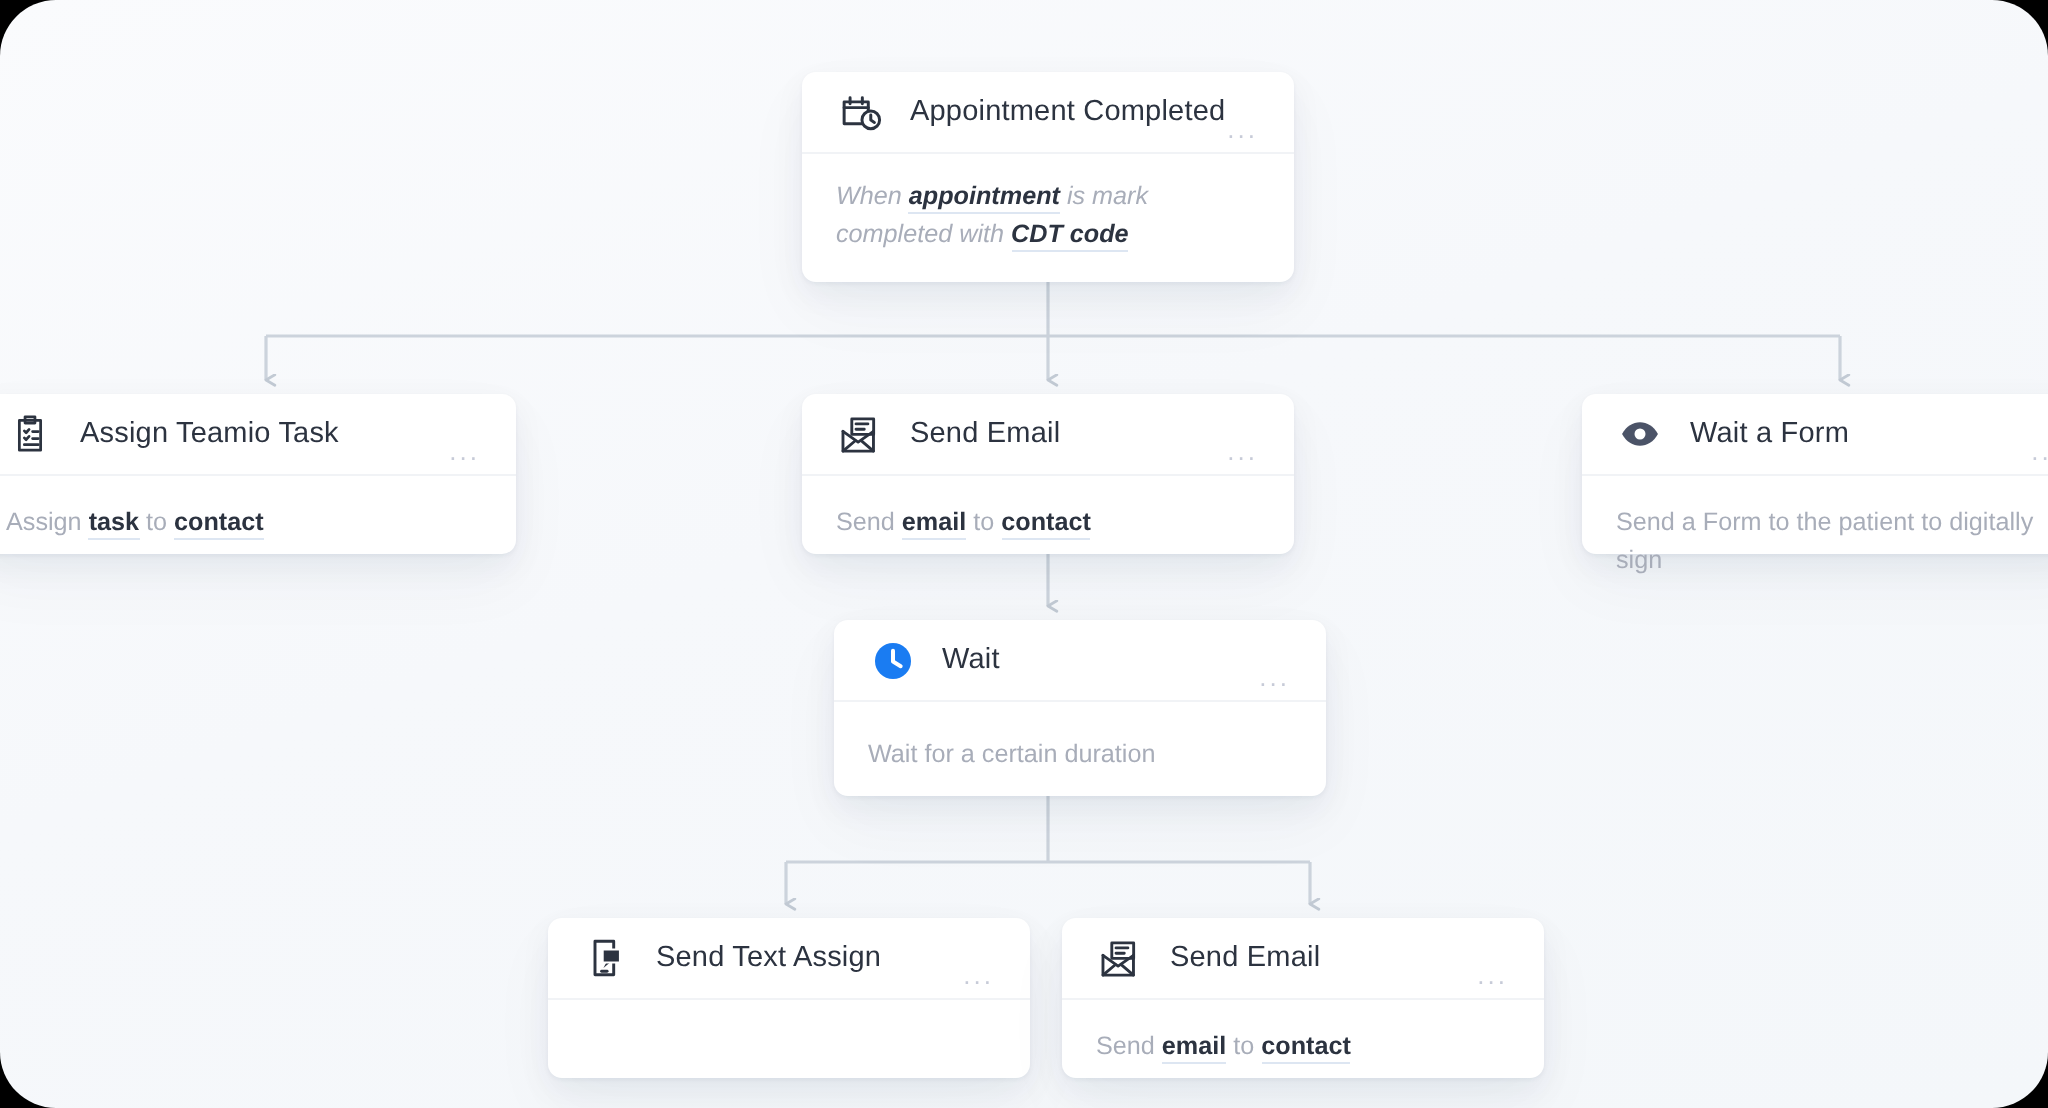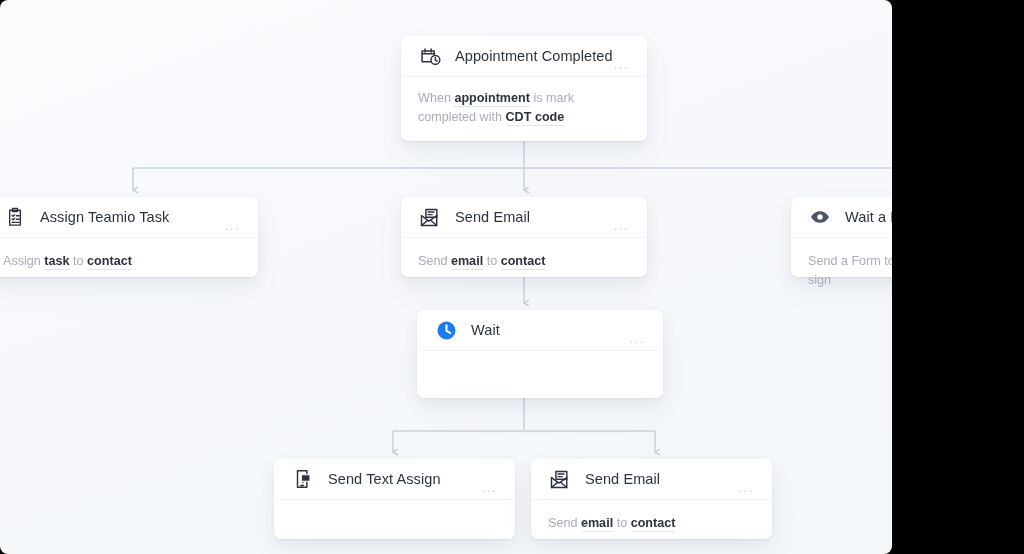--- a/index.html
+++ b/index.html
@@ -8,24 +8,24 @@
     width: 1024px;
     height: 554px;
     background: #000000;
     font-family: "Liberation Sans", sans-serif;
     overflow: hidden;
   }
 
   #canvas {
     position: absolute;
     left: 0; top: 0;
-    width: 892px;
+    width: 1024px;
     height: 554px;
     background: linear-gradient(160deg, #fafbfd 0%, #f6f8fb 45%, #f4f7fa 100%);
-    border-radius: 8px;
+    border-radius: 28px;
     overflow: hidden;
   }
 
   
   #wires {
     position: absolute;
     left: 0; top: 0;
     width: 1024px;
     height: 554px;
     pointer-events: none;
@@ -96,21 +96,21 @@
   
   #card-trigger      { left: 401px; top: 36px;  width: 246px; height: 105px; }
   #card-assign-task  { left: -14px; top: 197px; width: 272px; height: 80px; }
   #card-send-email-1 { left: 401px; top: 197px; width: 246px; height: 80px; }
   #card-send-form    { left: 791px; top: 197px; width: 258px; height: 80px; }
   #card-wait         { left: 417px; top: 310px; width: 246px; height: 88px; }
   #card-send-text    { left: 274px; top: 459px; width: 241px; height: 80px; }
   #card-send-email-2 { left: 531px; top: 459px; width: 241px; height: 80px; }
 
   #card-trigger .card-head { height: 41px; }
-  #card-trigger .card-body { padding-top: 12px; }
+  #card-trigger .card-body { padding-top: 12px; font-style: italic; }
   #card-wait .card-body { padding-top: 17px; }
   #card-send-form .card-body { color: #a8adb9; }
 </style>
 </head>
 <body>
 
 <div id="canvas">
 
   <svg id="wires" viewBox="0 0 1024 554" xmlns="http://www.w3.org/2000/svg">
     <defs>
@@ -221,20 +221,21 @@
     <div class="card-head">
       <span class="card-icon">
         <svg width="23" height="23" viewBox="0 0 24 24">
           <circle cx="12" cy="12" r="9.4" fill="#1a7cf2"></circle>
           <path d="M12 6.6v5.7l4.0 2.4" fill="none" stroke="#ffffff" stroke-width="2.1" stroke-linecap="round" stroke-linejoin="round"></path>
         </svg>
       </span>
       <span class="card-title">Wait</span>
       <span class="dots">...</span>
     </div>
+    <div class="card-body">Wait for a certain duration</div>
   </div>
 
   <div class="card" id="card-send-text">
     <div class="card-head">
       <span class="card-icon">
         <svg width="22" height="22" viewBox="0 0 24 24" fill="none" stroke="#2c3340" stroke-width="1.6" stroke-linecap="round" stroke-linejoin="round">
           <path d="M6.0 2.9h10.2v18.2H6.0z"></path>
           <path d="M9.6 19.2h3.0"></path>
           <rect x="10.2" y="7.4" width="9.4" height="7.0" rx="0.6" fill="#2c3340" stroke="none"></rect>
           <path d="M12.2 14.4l-1.6 3.0 3.6-3.0z" fill="#2c3340" stroke="none"></path>

